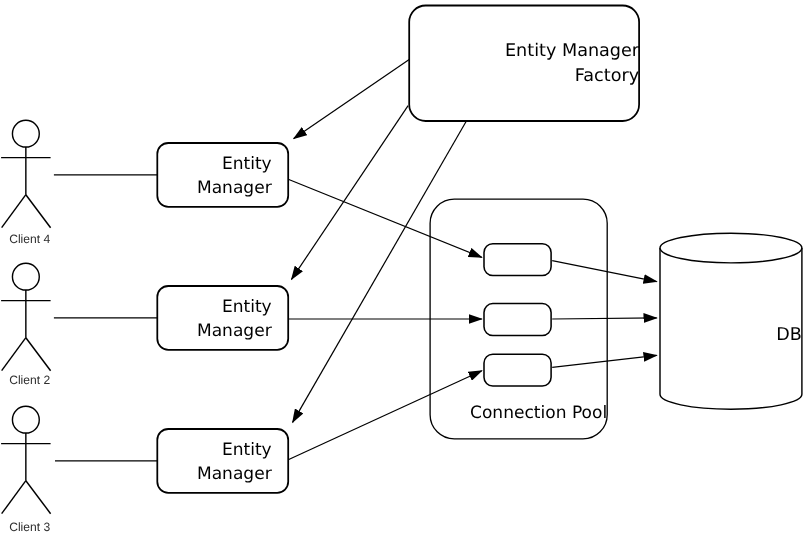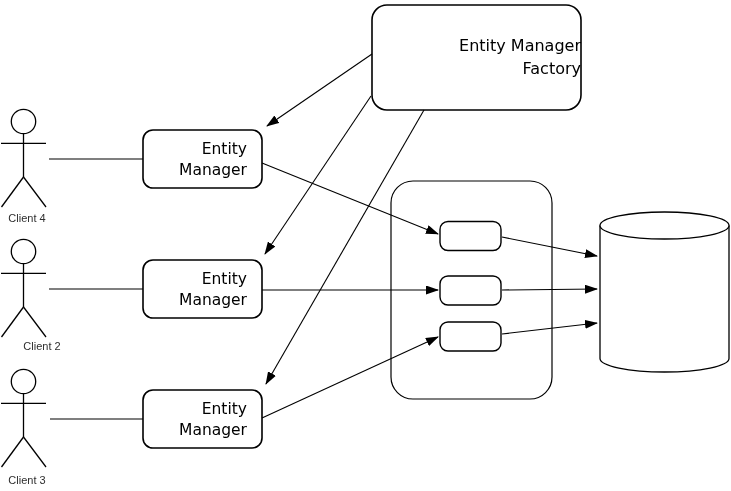--- a/index.html
+++ b/index.html
@@ -49,21 +49,21 @@
   .client-label {
     position: absolute;
     left: 0px; width: 54px;
     font-family: "Liberation Sans", sans-serif;
     font-size: 11px;
     color: #2e2e2e;
     text-align: center;
     pointer-events: none;
   }
   .client-label.c1 { top: 212px; }
-  .client-label.c2 { top: 340px; padding-left: 15px; }
+  .client-label.c2 { top: 340px; }
   .client-label.c3 { top: 474px; text-align: center; }
 </style>
 </head>
 <body>
 
 <div class="canvas">
 
   <svg width="731" height="491" viewBox="0 0 731 491">
     <defs>
       <marker id="arr" markerUnits="userSpaceOnUse" markerWidth="13" markerHeight="9" refX="12" refY="4.5" orient="auto">
@@ -134,19 +134,21 @@
   <div class="dlabel factory-label">Entity Manager
 Factory</div>
 
   <div class="dlabel em-label em1">Entity
 Manager</div>
   <div class="dlabel em-label em2">Entity
 Manager</div>
   <div class="dlabel em-label em3">Entity
 Manager</div>
 
+  <div class="dlabel pool-label">Connection Pool</div>
 
+  <div class="dlabel db-label">DB</div>
 
   <div class="client-label c1">Client 4</div>
   <div class="client-label c2">Client 2</div>
   <div class="client-label c3">Client 3</div>
 
 </div>
 
 </body></html>

